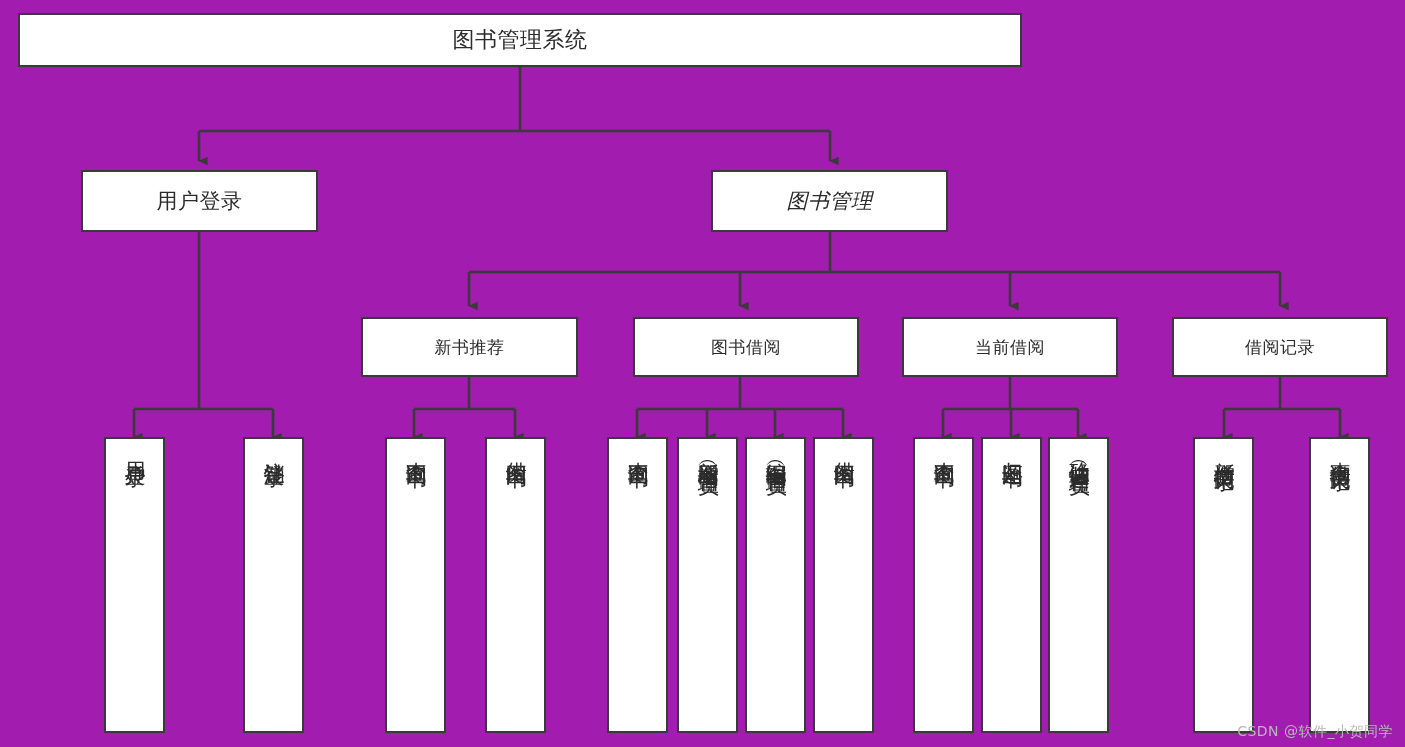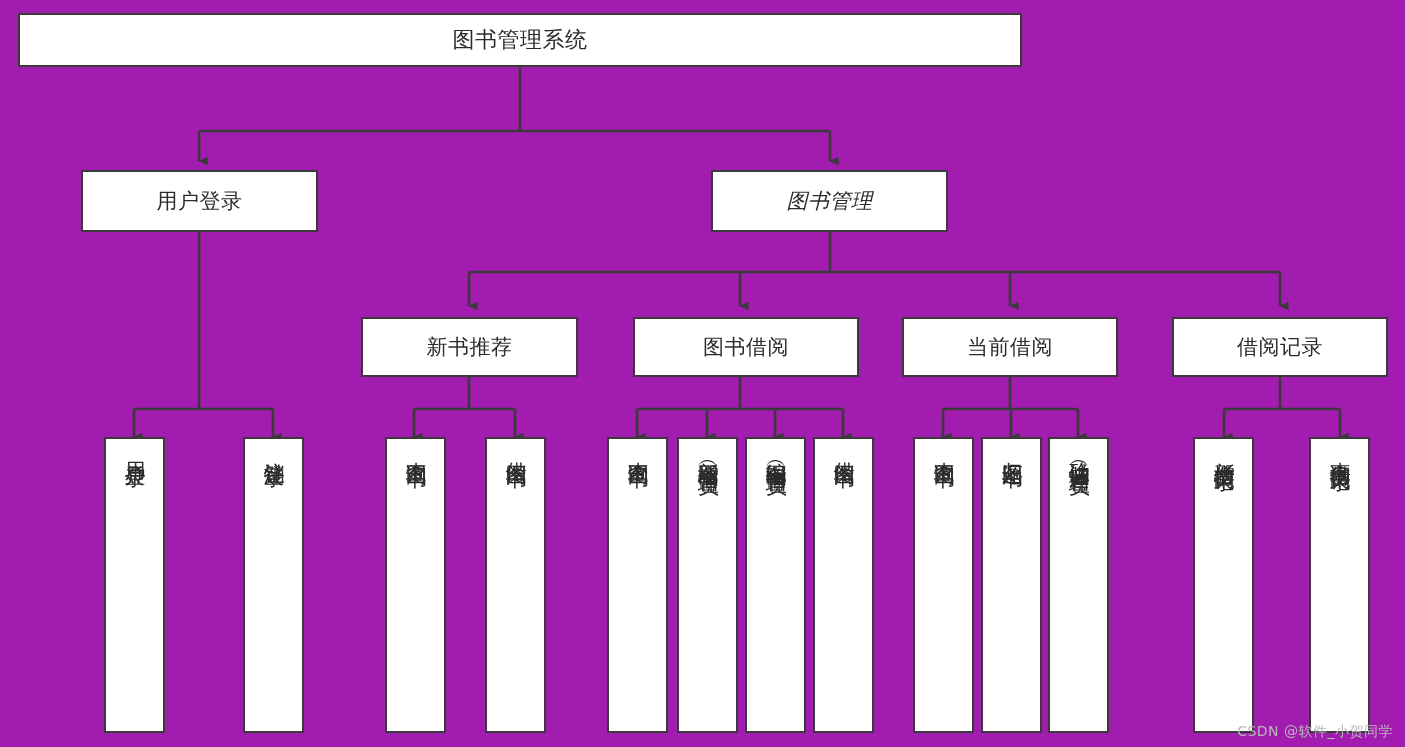--- a/index.html
+++ b/index.html
@@ -43,21 +43,21 @@
     letter-spacing: 0.5px;
   }
   
   .node-root {
     font-size: 22px;
   }
   .node-branch {
     font-size: 21px;
   }
   .node-category {
-    font-size: 21px;
+    font-size: 17px;
   }
   
   .node-leaf {
     align-items: flex-start;
     justify-content: center;
     padding-top: 6px;
     font-size: 21px;
   }
   .node-leaf .label {
     writing-mode: vertical-rl;

